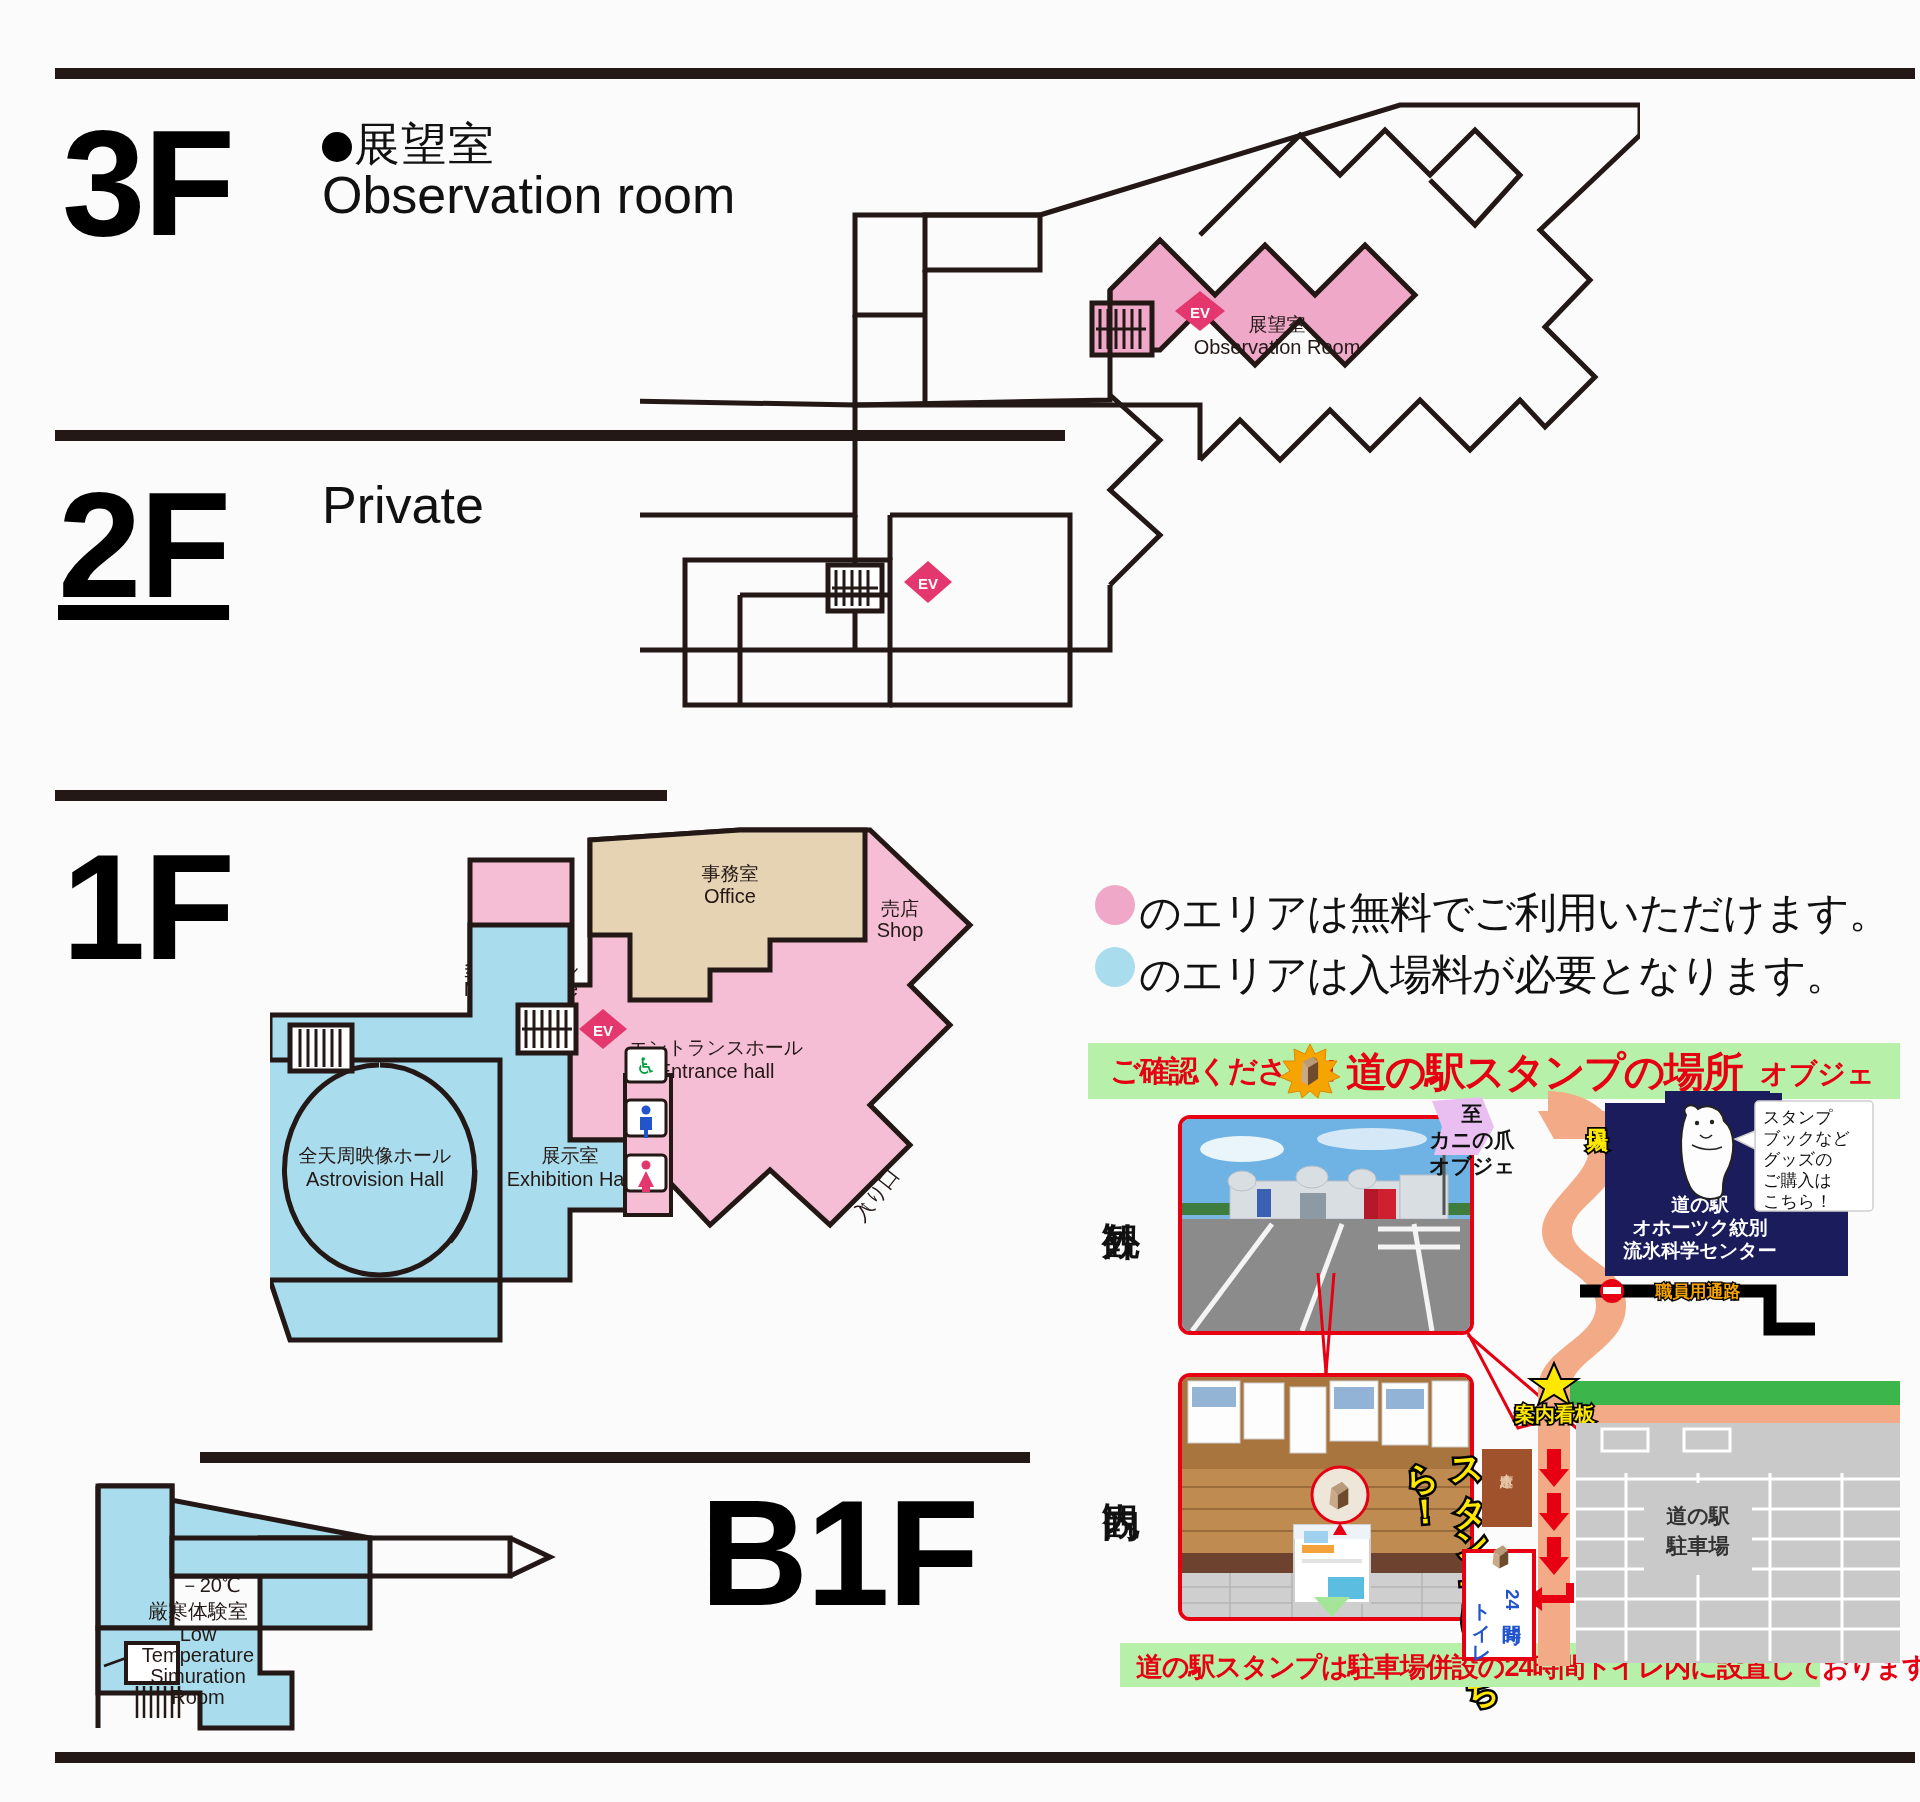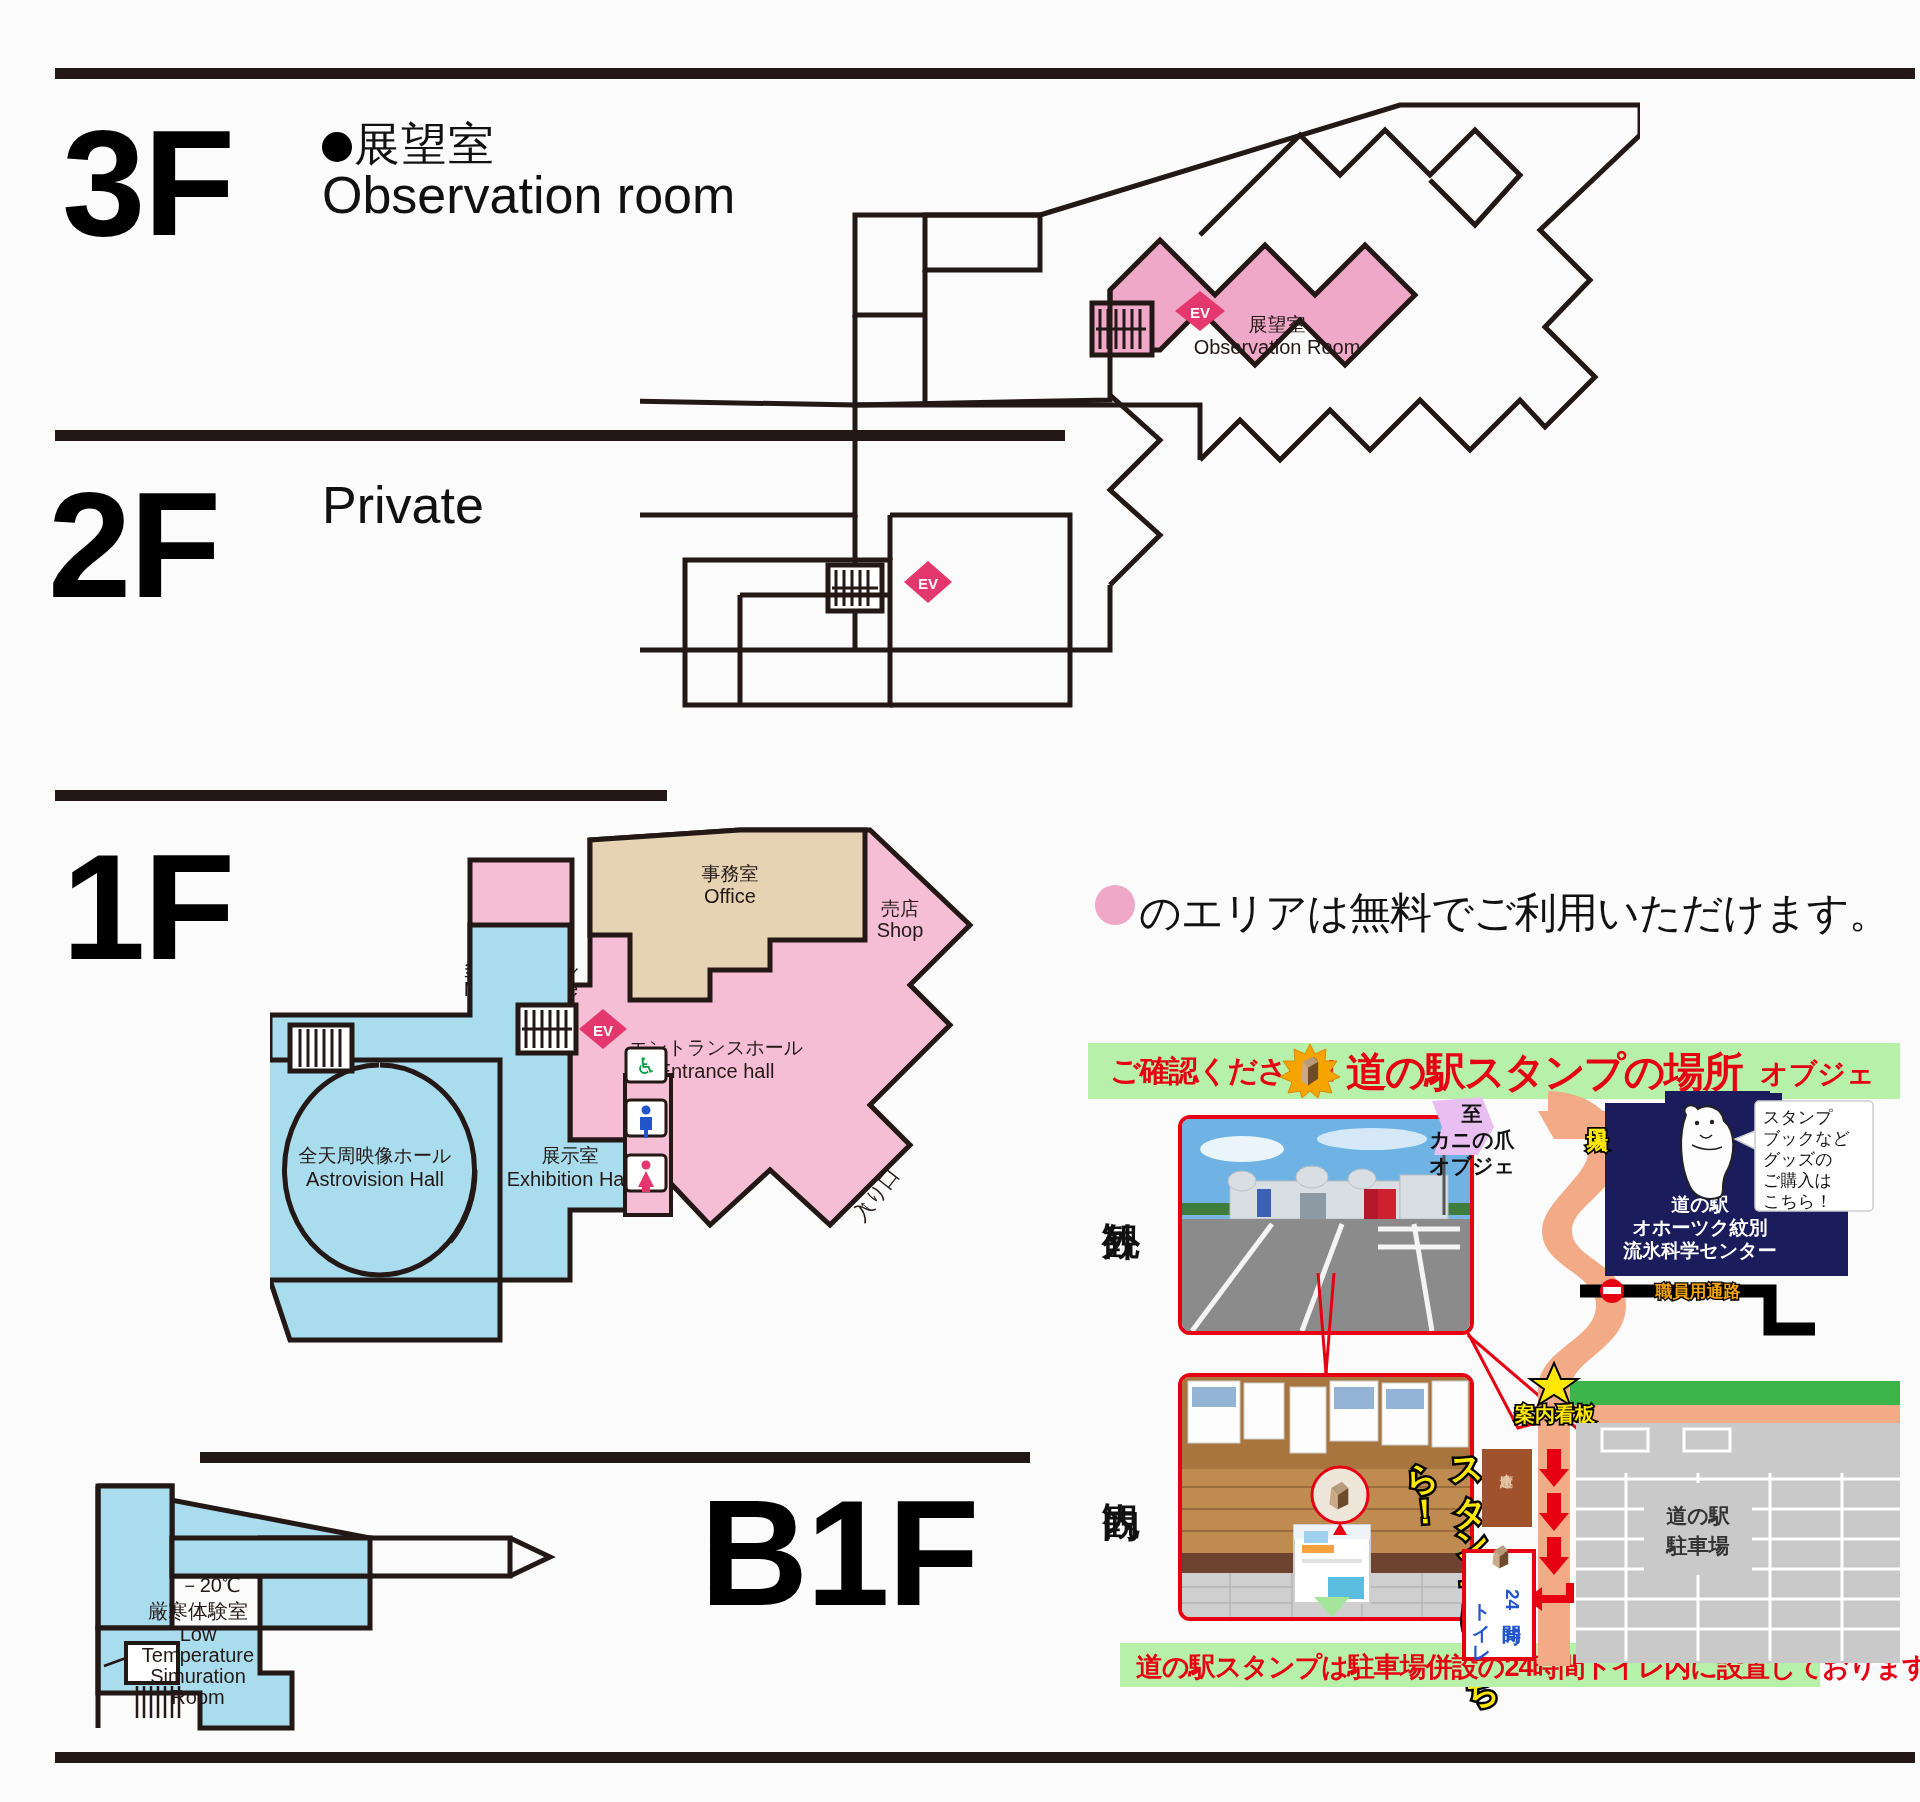--- a/index.html
+++ b/index.html
@@ -50,21 +50,21 @@
   <div class="rule" style="left:55px;top:790px;width:612px;"></div>
   <div class="rule" style="left:200px;top:1452px;width:830px;"></div>
   <div class="rule" style="left:55px;top:1752px;width:1860px;"></div>
 
   <div class="floor-num" style="left:62px;top:108px;font-size:150px;">3F</div>
   <div class="floor-desc" style="left:322px;top:120px;">
     <span class="jp"><span class="dotmark"></span><span>展望室</span></span>
     <span class="en">Observation room</span>
   </div>
 
-  <div class="floor-num" style="left:48px;top:470px;font-size:150px;">2F</div>
+  <div class="floor-num" style="left:58px;top:470px;font-size:150px;text-decoration:underline;">2F</div>
   <div class="floor-desc" style="left:322px;top:478px;">
     <span class="en">Private</span>
   </div>
 
   <div class="floor-num" style="left:62px;top:832px;font-size:150px;">1F</div>
 
   <div class="floor-num" style="left:700px;top:1478px;font-size:150px;">B1F</div>
 
   <svg class="abs" width="1000" height="900" viewBox="0 0 1000 900" style="left:640px;top:95px;">
     <g fill="none" stroke="#231815" stroke-width="5" stroke-linejoin="miter">
@@ -253,20 +253,24 @@
     <text class="rmlabel" x="118" y="163" font-size="20" text-anchor="start">Low</text>
     <text class="rmlabel" x="118" y="184" font-size="20" text-anchor="start">Temperature</text>
     <text class="rmlabel" x="118" y="205" font-size="20" text-anchor="start">Simuration</text>
     <text class="rmlabel" x="118" y="226" font-size="20" text-anchor="start">Room</text>
   </svg>
 
   <div class="legend">
     <div class="legrow">
       <span class="legdot" style="background:#f0a8c8"></span>
       <span class="legtxt">のエリアは無料でご利用いただけます。</span>
+    </div>
+    <div class="legrow">
+      <span class="legdot" style="background:#a9dced"></span>
+      <span class="legtxt">のエリアは入場料が必要となります。</span>
     </div>
   </div>
 
   <div class="panel">
 
     <div class="greenbar">
       <span class="t1">ご確認ください！</span>
       <svg class="abs" width="72" height="56" viewBox="0 0 72 56" style="left:186px;top:0px;">
         <polygon points="36,1 41,11 52,6 51,18 63,18 56,28 66,34 54,39 58,50 46,48 44,55 36,48 28,55 26,48 14,50 18,39 6,34 16,28 9,18 21,18 20,6 31,11" fill="#f5a400" stroke="#e08800" stroke-width="1"></polygon>
         <g transform="translate(22,12) scale(0.85)">

